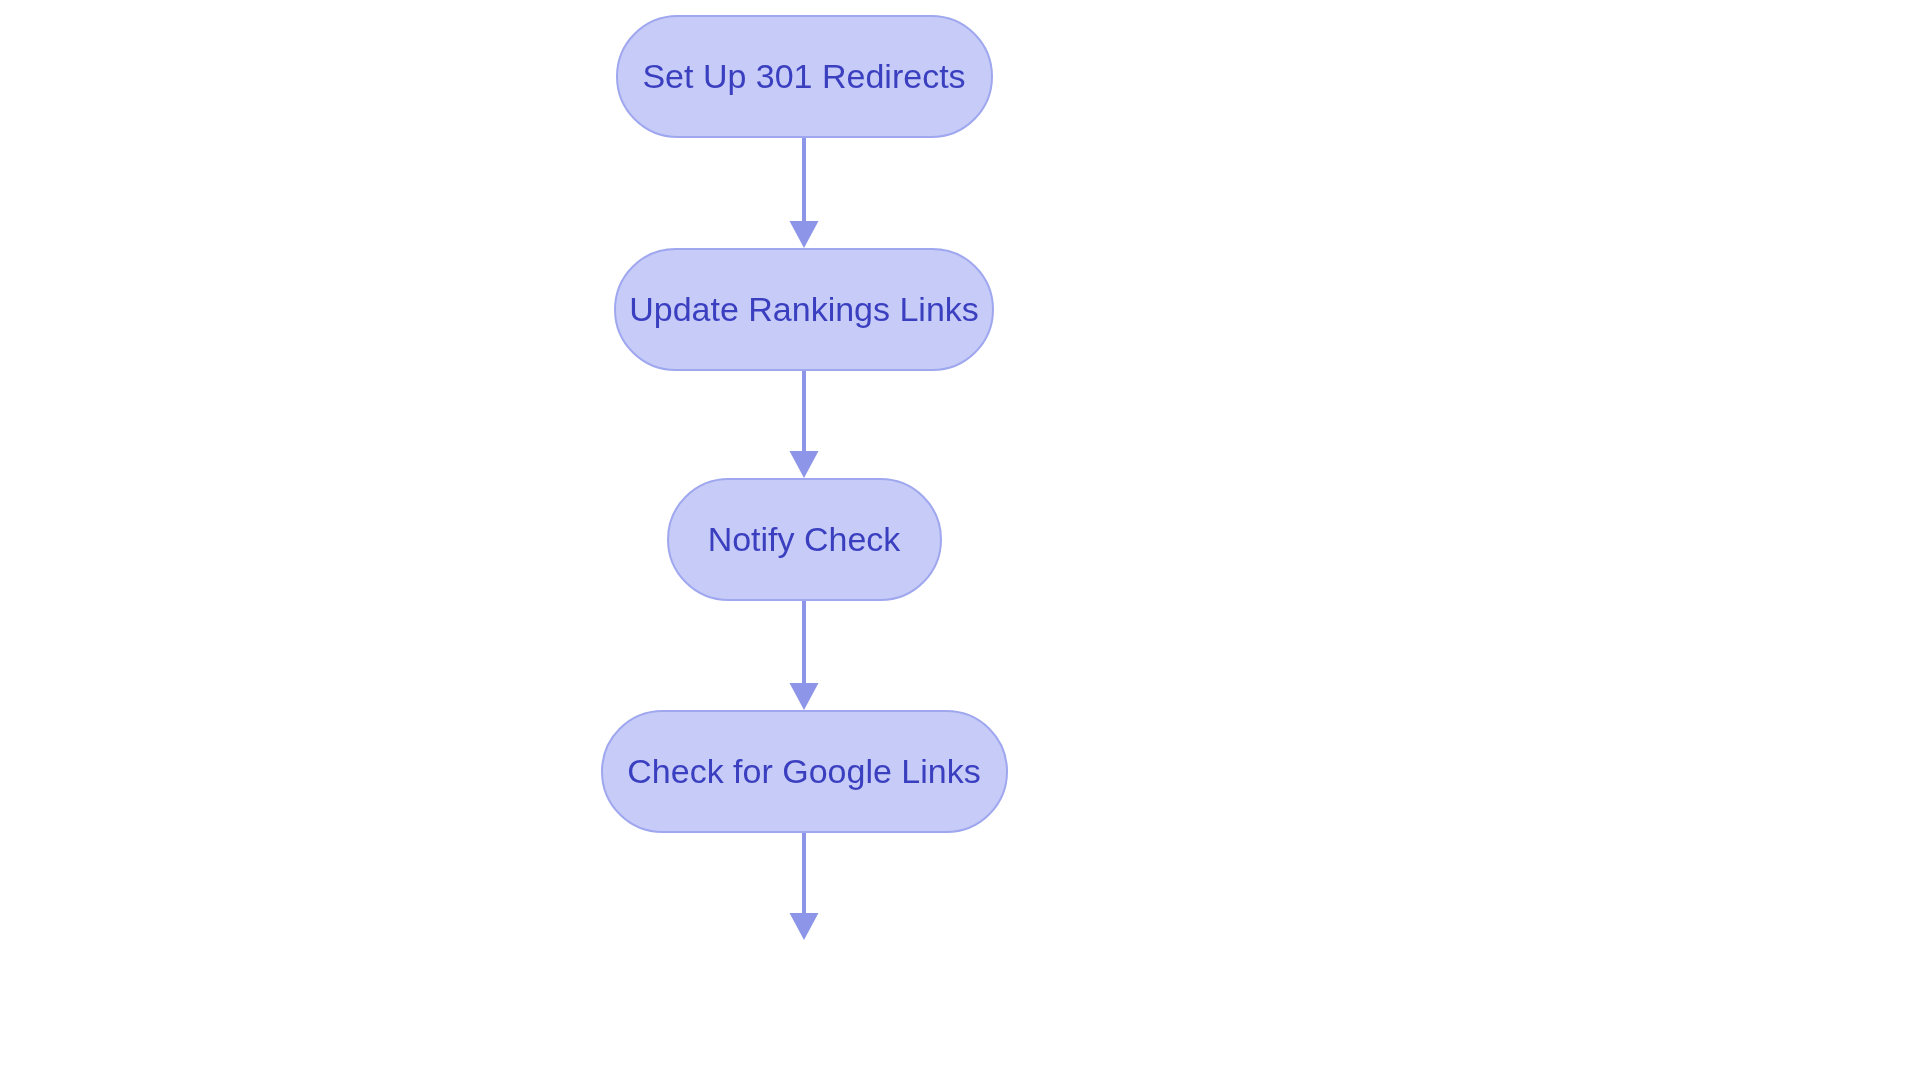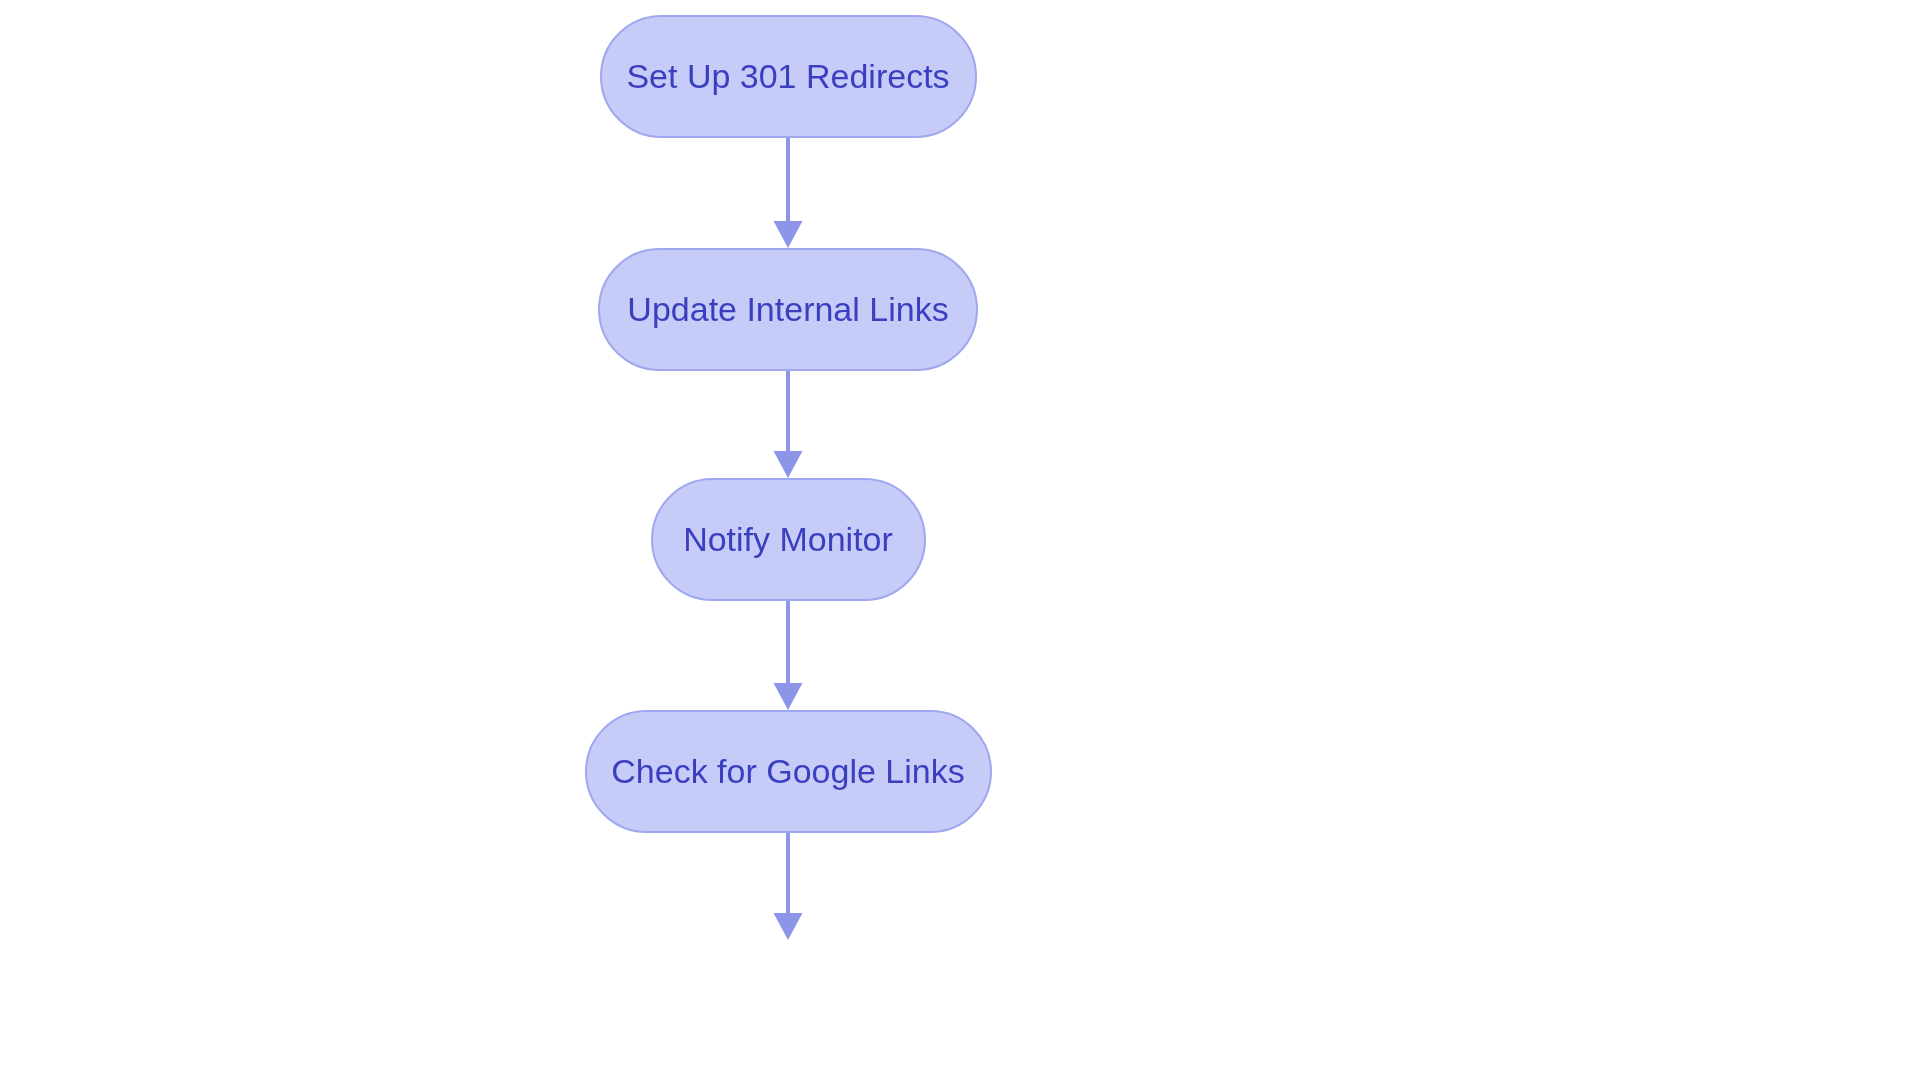--- a/index.html
+++ b/index.html
@@ -7,20 +7,21 @@
     padding: 0;
     background: #ffffff;
     font-family: "Liberation Sans", "DejaVu Sans", sans-serif;
   }
   .canvas {
     position: relative;
     width: 1576px;
     height: 1083px;
     background: #ffffff;
     overflow: hidden;
+    margin-left: 16px;
   }
   .node {
     position: absolute;
     left: 50%;
     height: 123px;
     border-radius: 61.5px;
     background: #c7cbf7;
     border: 2px solid #9fa7ef;
     box-sizing: border-box;
     display: flex;
@@ -59,30 +60,30 @@
   <div class="node n0">
     <span class="node-label">Set Up 301 Redirects</span>
   </div>
 
   <svg class="arrow a0" viewBox="0 0 30 110" width="30" height="110" xmlns="http://www.w3.org/2000/svg">
     <line x1="15" y1="0" x2="15" y2="85" stroke="#8d95e8" stroke-width="4"></line>
     <polygon points="0.5,83 29.5,83 15,110" fill="#8d95e8"></polygon>
   </svg>
 
   <div class="node n1">
-    <span class="node-label">Update Internal Links</span>
+    <span class="node-label">Update Rankings Links</span>
   </div>
 
   <svg class="arrow a1" viewBox="0 0 30 107" width="30" height="107" xmlns="http://www.w3.org/2000/svg">
     <line x1="15" y1="0" x2="15" y2="82" stroke="#8d95e8" stroke-width="4"></line>
     <polygon points="0.5,80 29.5,80 15,107" fill="#8d95e8"></polygon>
   </svg>
 
   <div class="node n2">
-    <span class="node-label">Notify Monitor</span>
+    <span class="node-label">Notify Check</span>
   </div>
 
   <svg class="arrow a2" viewBox="0 0 30 109" width="30" height="109" xmlns="http://www.w3.org/2000/svg">
     <line x1="15" y1="0" x2="15" y2="84" stroke="#8d95e8" stroke-width="4"></line>
     <polygon points="0.5,82 29.5,82 15,109" fill="#8d95e8"></polygon>
   </svg>
 
   <div class="node n3">
     <span class="node-label">Check for Google Links</span>
   </div>

